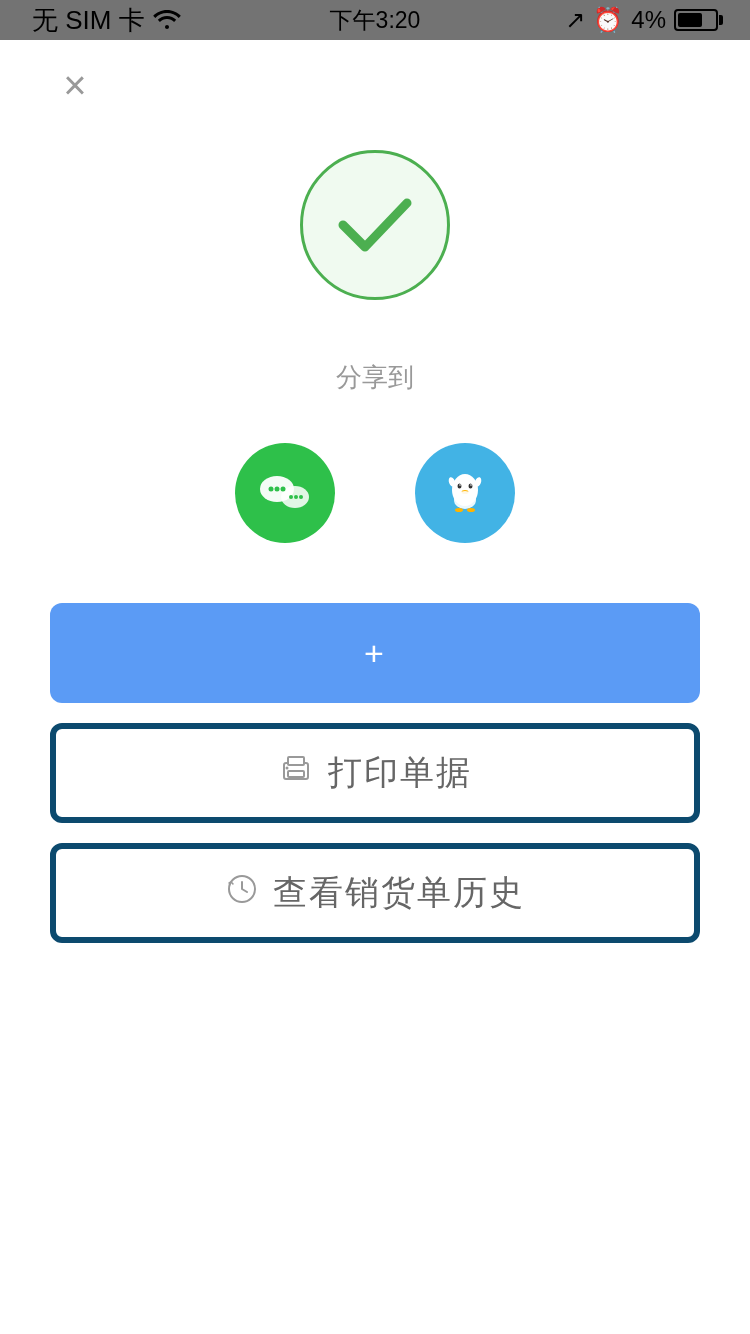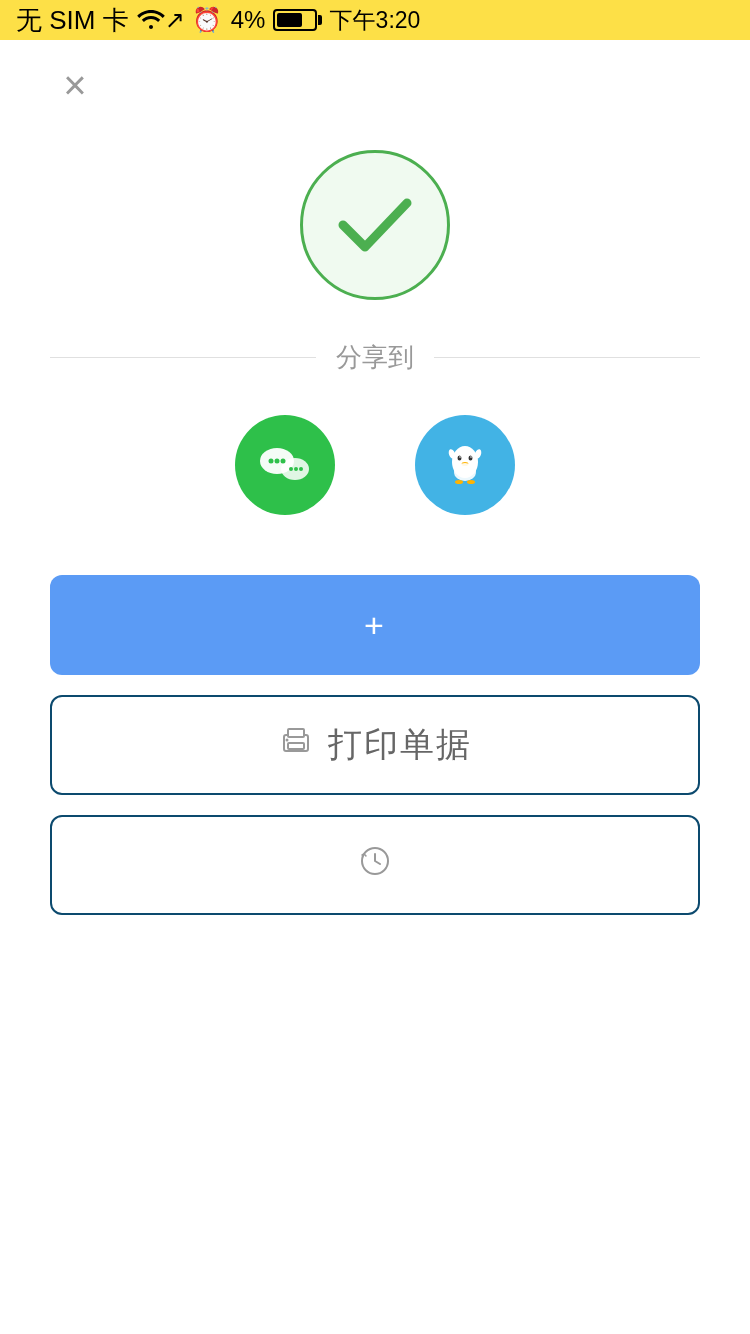--- a/index.html
+++ b/index.html
@@ -10,25 +10,25 @@
       min-height: 1334px;
       background: #ffffff;
       font-family: -apple-system, "PingFang SC", "Helvetica Neue", Arial, sans-serif;
       overflow-x: hidden;
     }
 
     
     .status-bar {
       width: 100%;
       height: 40px;
-      background: #fde047;
-      display: flex;
-      align-items: center;
-      justify-content: flex-start;
-      padding: 0 16px;
+      background: #737373;
+      display: flex;
+      align-items: center;
+      justify-content: space-between;
+      padding: 0 32px;
     }
     .status-left {
       display: flex;
       align-items: center;
       gap: 8px;
       font-size: 26px;
       font-weight: 500;
       color: #000;
     }
     .status-center {
@@ -137,21 +137,22 @@
       display: flex;
       flex-direction: column;
       align-items: center;
       margin-bottom: 60px;
     }
     .share-divider-row {
       width: 100%;
       display: flex;
       align-items: center;
       gap: 20px;
-      margin-bottom: 40px;
+      margin-bottom: 28px;
+      flex-direction: column;
     }
     .divider-line {
       flex: 1;
       height: 1px;
       background: #e0e0e0;
     }
     .share-label {
       font-size: 26px;
       color: #999;
       white-space: nowrap;
@@ -196,21 +197,21 @@
       align-items: center;
       justify-content: center;
       gap: 14px;
       cursor: pointer;
       letter-spacing: 2px;
     }
     .btn-secondary {
       width: 100%;
       height: 100px;
       background: #fff;
-      border: 2px solid #0c4a6e;
+      border: 6px solid #0c4a6e;
       border-radius: 12px;
       font-size: 34px;
       color: #666;
       display: flex;
       align-items: center;
       justify-content: center;
       gap: 14px;
       cursor: pointer;
       letter-spacing: 2px;
       text-align: right;
@@ -331,16 +332,17 @@
       <span>打印单据</span>
     </button>
     <button class="btn-secondary">
       <span>
         <svg width="34" height="34" viewBox="0 0 34 34" fill="none">
           <circle cx="17" cy="17" r="13" stroke="#999" stroke-width="2"></circle>
           <path d="M17 10 L17 17 L22 20" stroke="#999" stroke-width="2" stroke-linecap="round" stroke-linejoin="round"></path>
           <path d="M8 12 Q6 9 4 11" stroke="#999" stroke-width="1.5" stroke-linecap="round"></path>
         </svg>
       </span>
+      <span>查看销货单历史</span>
     </button>
   </div>
 
 </div>
 
 </body></html>

